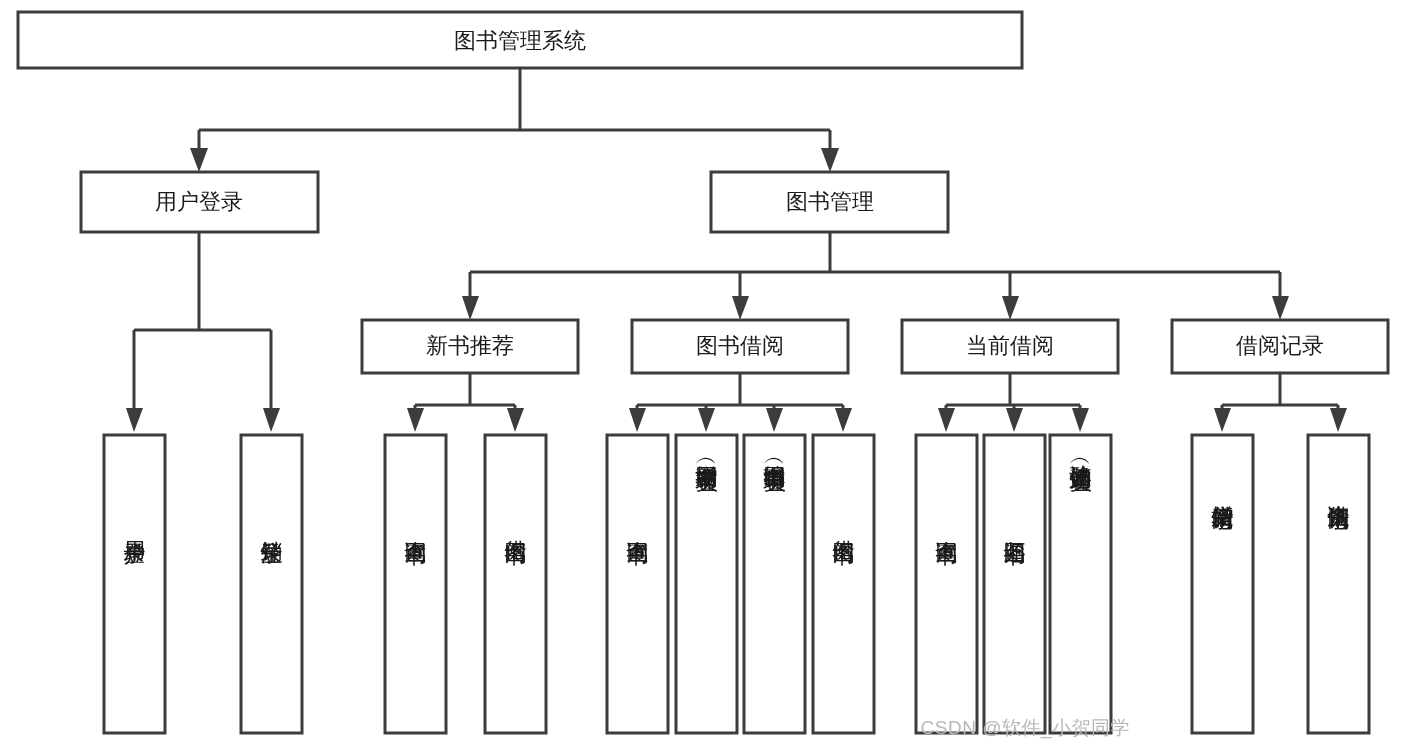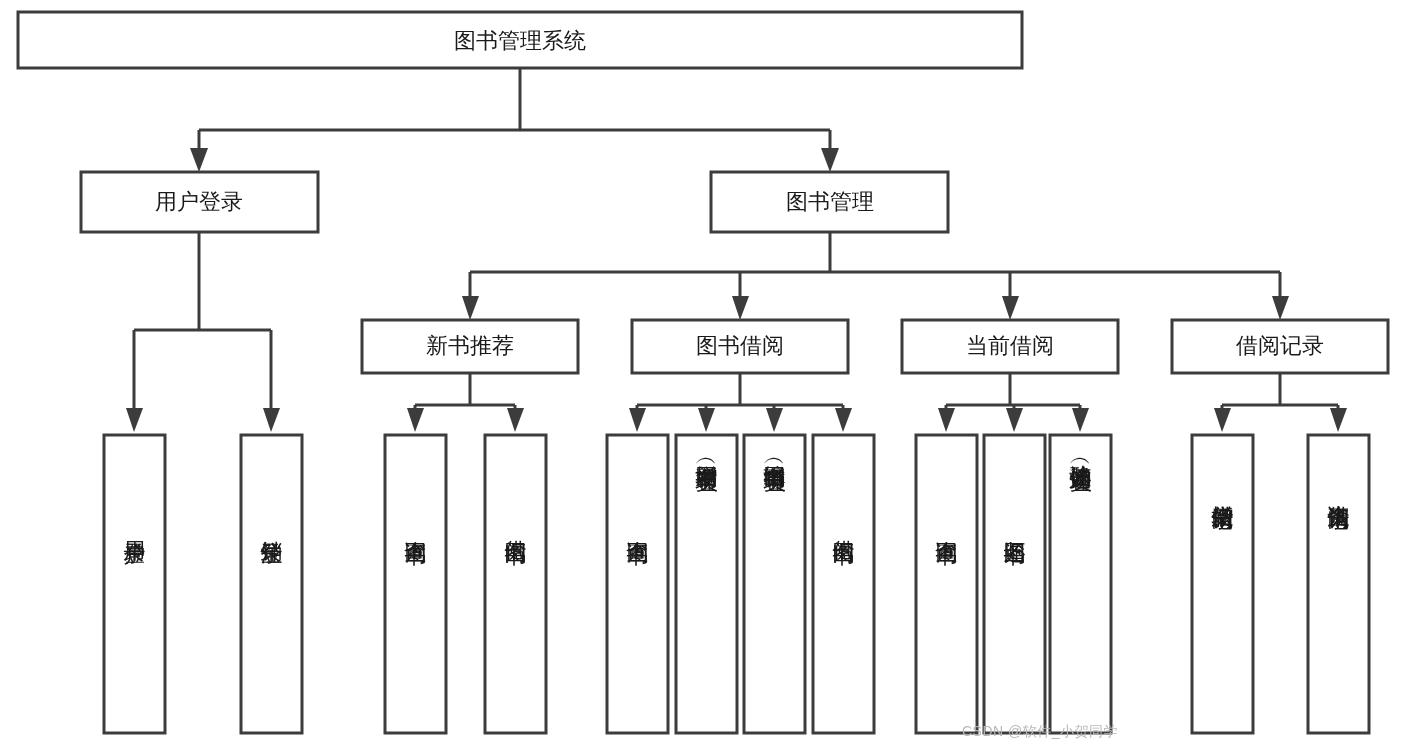--- a/index.html
+++ b/index.html
@@ -60,24 +60,24 @@
   }
   .vlabel-wrap {
     position: absolute;
     display: flex;
     align-items: flex-start;
     justify-content: center;
     pointer-events: none;
   }
   .watermark {
     position: absolute;
-    right: 22px;
+    right: 10px;
     bottom: 6px;
     font-family: "Liberation Sans", "DejaVu Sans", sans-serif;
-    font-size: 14px;
+    font-size: 19px;
     color: #b8b8b8;
     letter-spacing: 0.5px;
     white-space: nowrap;
   }
 </style>
 </head>
 <body>
 
 <div id="diagram-root">
 

